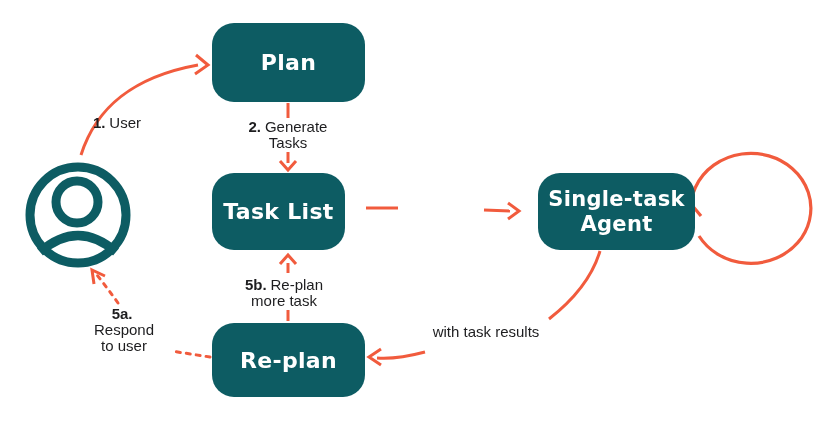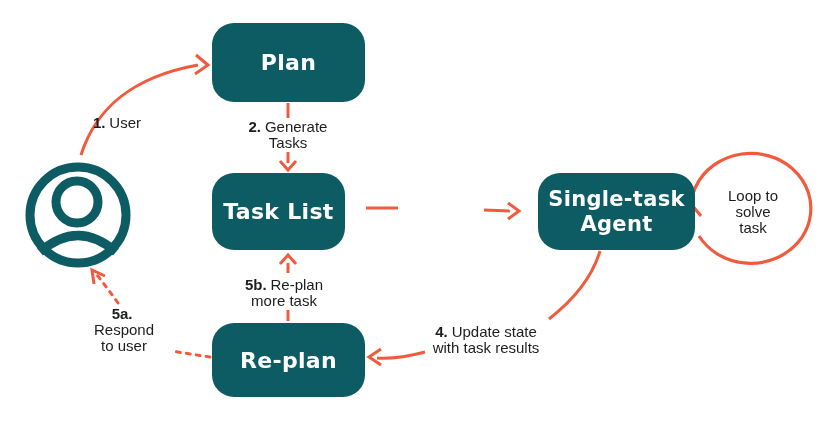--- a/index.html
+++ b/index.html
@@ -112,34 +112,28 @@
     <div><b>1.</b><span>User</span></div>
   </div>
 
   <div class="lbl" id="lbl-2">
     <div><b>2.</b><span>Generate</span></div>
     <div>Tasks</div>
   </div>
 
 
   <div class="lbl" id="lbl-4">
-    <div><b>4.</b><span>Update state</span></div>
     <div>with task results</div>
   </div>
 
   <div class="lbl" id="lbl-5b">
     <div><b>5b.</b><span>Re-plan</span></div>
     <div>more task</div>
   </div>
 
   <div class="lbl" id="lbl-5a">
     <div><b>5a.</b></div>
     <div>Respond</div>
     <div>to user</div>
   </div>
 
-  <div class="lbl" id="lbl-loop">
-    <div>Loop to</div>
-    <div>solve</div>
-    <div>task</div>
-  </div>
 
 </div>
 
 </body></html>

